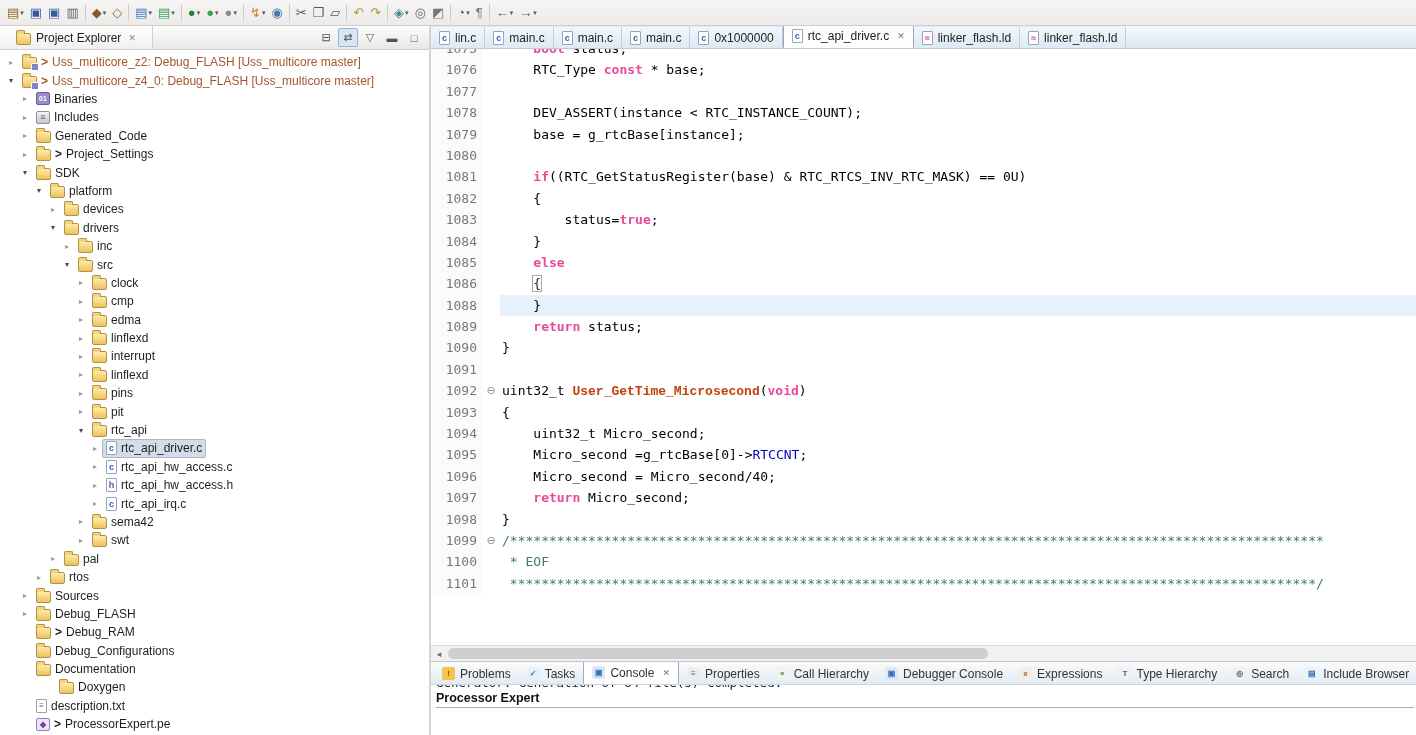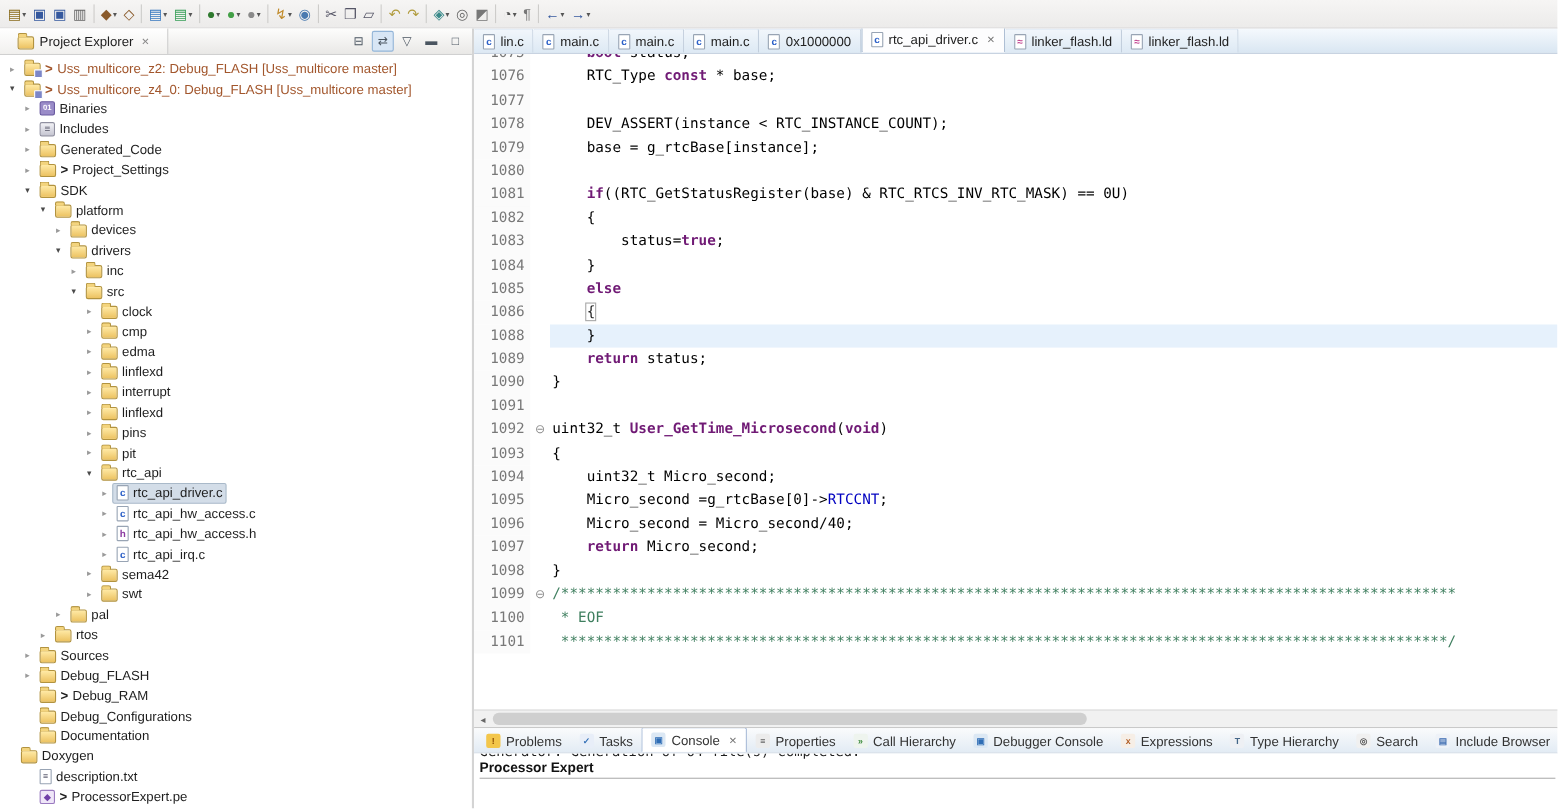--- a/index.html
+++ b/index.html
@@ -68,24 +68,24 @@
   .eclose{font-size:9px;color:#777;margin-left:3px;}
 
   #code{flex:1;background:#fff;overflow:hidden;font-family:"DejaVu Sans Mono","Liberation Mono",monospace;font-size:13px;}
   #lines{position:relative;top:-11px;}
   .cline{display:flex;height:21.4px;line-height:21.4px;white-space:pre;justify-content:flex-end;}
   .cnum{width:46px;flex:none;text-align:right;color:#787878;background:#fbfbfb;padding-right:5px;}
   .cfold{width:18px;flex:none;text-align:center;color:#8f8f8f;font-size:11px;font-family:"DejaVu Sans",sans-serif;}
   .ctext{flex:1;padding-left:2px;white-space:pre;}
   .cline.hl .ctext{background:#e6f1fc;}
   .sg-t{color:#000;}
-  .sg-k{color:#701a75;font-weight:bold;}
+  .sg-k{color:#ec4899;font-weight:bold;}
   .sg-c{color:#3f7f5f;}
   .sg-b{color:#0000c0;}
-  .sg-fn{color:#701a75;font-weight:bold;}
+  .sg-fn{color:#c2410c;font-weight:bold;font-family:Liberation Mono, monospace;}
   .sg-m{outline:1px solid #a8a8a8;}
 
   #hscroll{height:15px;flex:none;background:#f1f1f1;border-top:1px solid #d9d9d9;display:flex;align-items:center;}
   .harrow{width:16px;text-align:center;font-size:9px;color:#666;}
   .hthumb{height:11px;width:540px;background:#cfcfcf;border-radius:6px;margin-left:1px;}
 
   
   #bottom{height:73px;flex:none;display:flex;flex-direction:column;border-top:1px solid #c4c4c4;}
   #btabs{height:22px;flex:none;background:linear-gradient(#fafbfc,#e2ebf4);border-bottom:1px solid #ccd6e2;
          display:flex;align-items:flex-end;padding-left:3px;overflow:hidden;}
@@ -456,21 +456,21 @@
             <span class="tlabel">Debug_Configurations</span>
           </span>
         </div>
         <div class="trow" style="padding-left: 18px;">
           <span class="texp"></span>
           <span class="tinner">
             <span class="ic fold"></span>
             <span class="tlabel">Documentation</span>
           </span>
         </div>
-        <div class="trow" style="padding-left: 1px;">
+        <div class="trow" style="padding-left: 1px; margin-left: 40px;">
           <span class="texp"></span>
           <span class="tinner">
             <span class="ic fold"></span>
             <span class="tlabel">Doxygen</span>
           </span>
         </div>
         <div class="trow" style="padding-left: 18px;">
           <span class="texp"></span>
           <span class="tinner">
             <span class="ic file t">≡</span>

